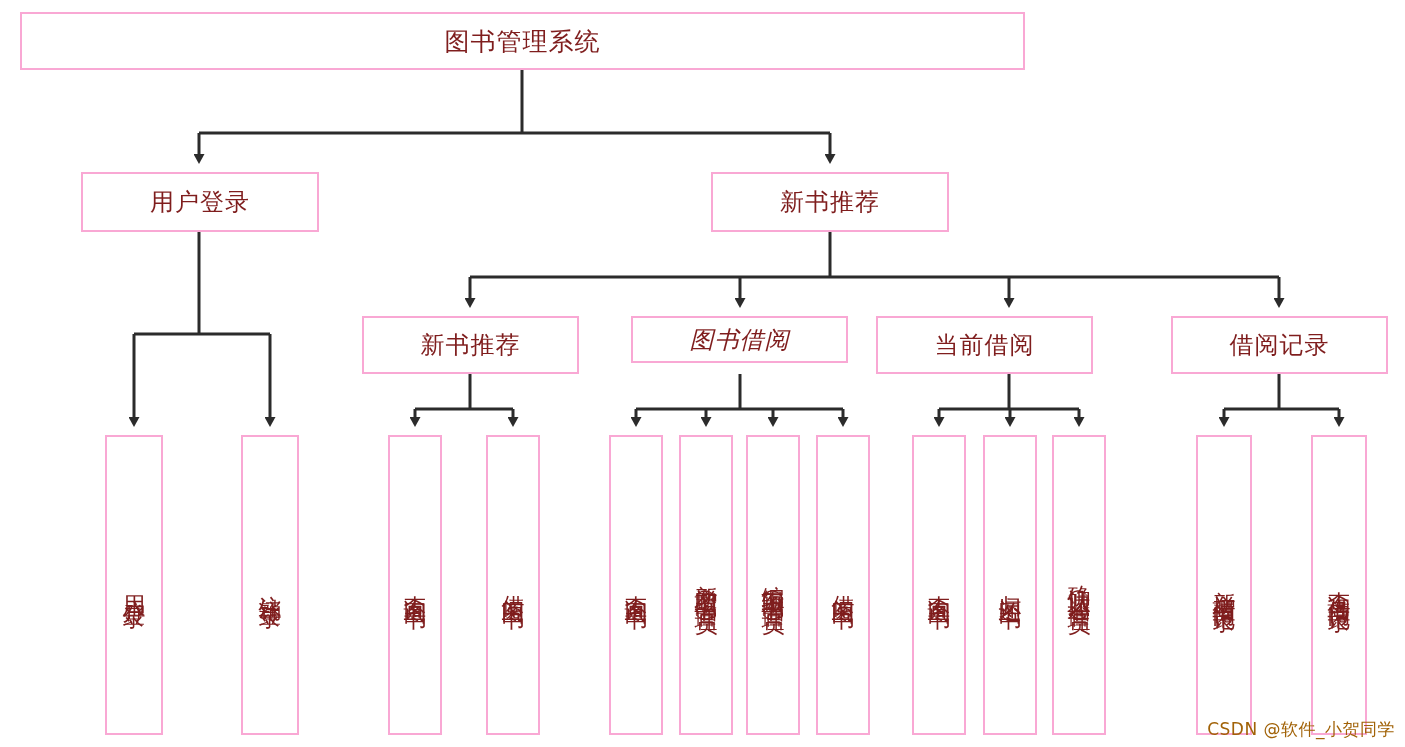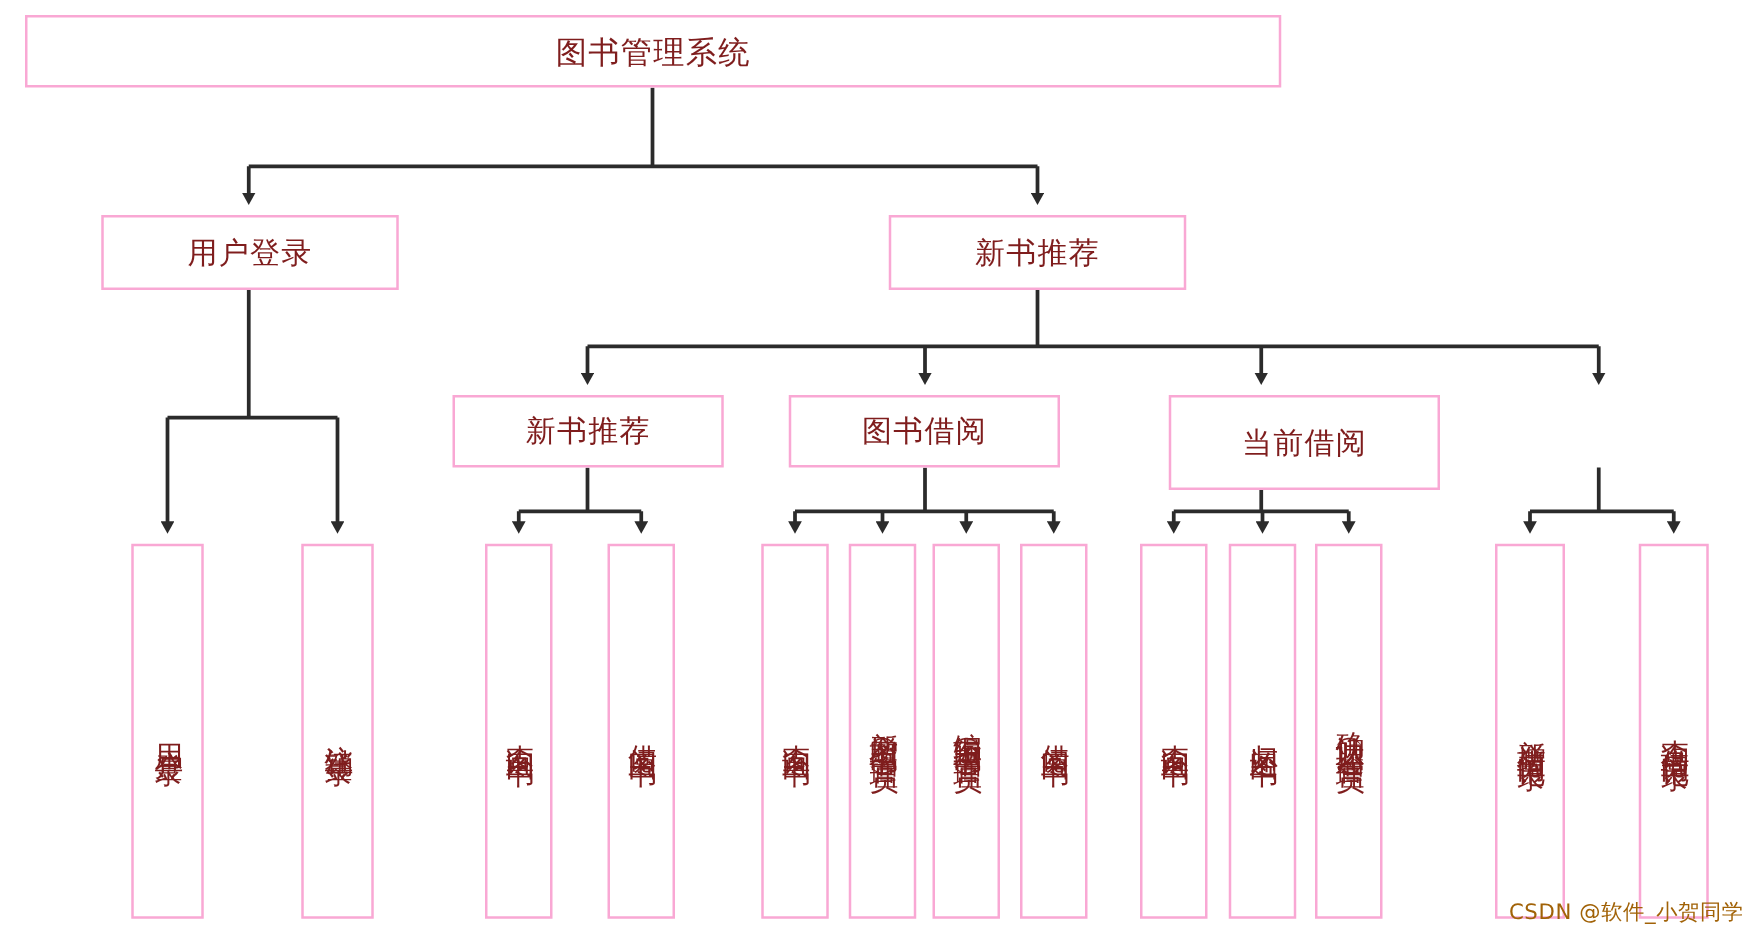--- a/index.html
+++ b/index.html
@@ -122,22 +122,23 @@
       <path d="M1339,409 L1339,418" marker-end="url(#arrow)"></path>
     </g>
   </svg>
 
   <div class="node node-h node-title" id="n-title" style="left: 20px; top: 12px; width: 1005px; height: 58px;">图书管理系统</div>
 
   <div class="node node-h" id="n-l2-0" style="left: 81px; top: 172px; width: 238px; height: 60px;">用户登录</div>
   <div class="node node-h" id="n-l2-1" style="left: 711px; top: 172px; width: 238px; height: 60px;">新书推荐</div>
 
   <div class="node node-h" id="n-l3-0" style="left: 362px; top: 316px; width: 217px; height: 58px;">新书推荐</div>
-  <div class="node node-h" id="n-l3-1" style="left: 631px; top: 316px; width: 217px; height: 58px;">图书借阅</div>
-  <div class="node node-h" id="n-l3-2" style="left: 935px; top: 316px; width: 217px; height: 76px; text-align: center;">当前借阅</div>
+  <div class="node node-h" id="n-l3-1" style="left: 631px; top: 316px; width: 217px; height: 47px; font-style: italic;">图书借阅</div>
+  <div class="node node-h" id="n-l3-2" style="left: 876px; top: 316px; width: 217px; height: 58px; text-align: center;">当前借阅</div>
+  <div class="node node-h" id="n-l3-3" style="left: 1171px; top: 316px; width: 217px; height: 58px;">借阅记录</div>
 
   <div class="node node-v" id="n-leaf-0" style="left: 105px; top: 435px; width: 58px; height: 300px;">
       <span class="vtext">用户登录</span>
     </div>
   <div class="node node-v" id="n-leaf-1" style="left: 241px; top: 435px; width: 58px; height: 300px;">
       <span class="vtext">注销登录</span>
     </div>
   <div class="node node-v" id="n-leaf-2" style="left: 388px; top: 435px; width: 54px; height: 300px;">
       <span class="vtext">查询图书</span>
     </div>

